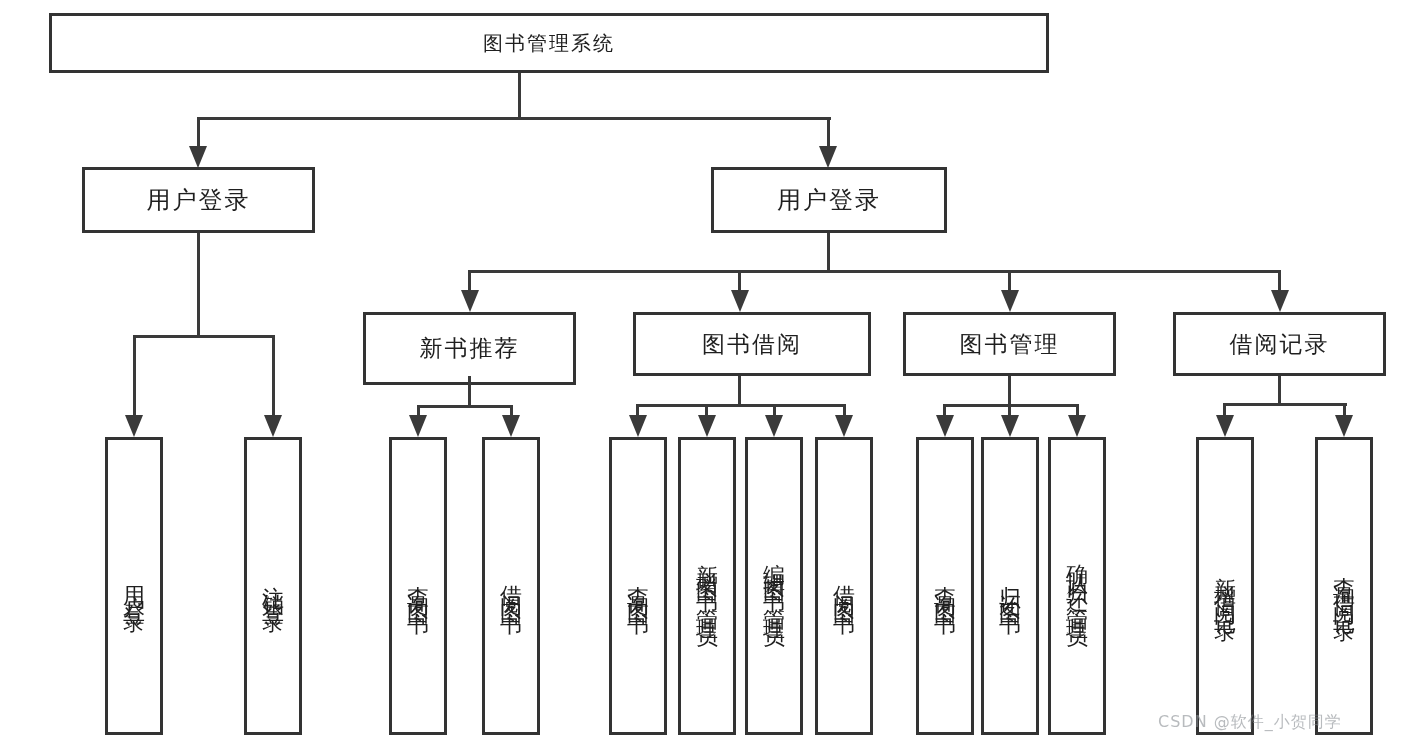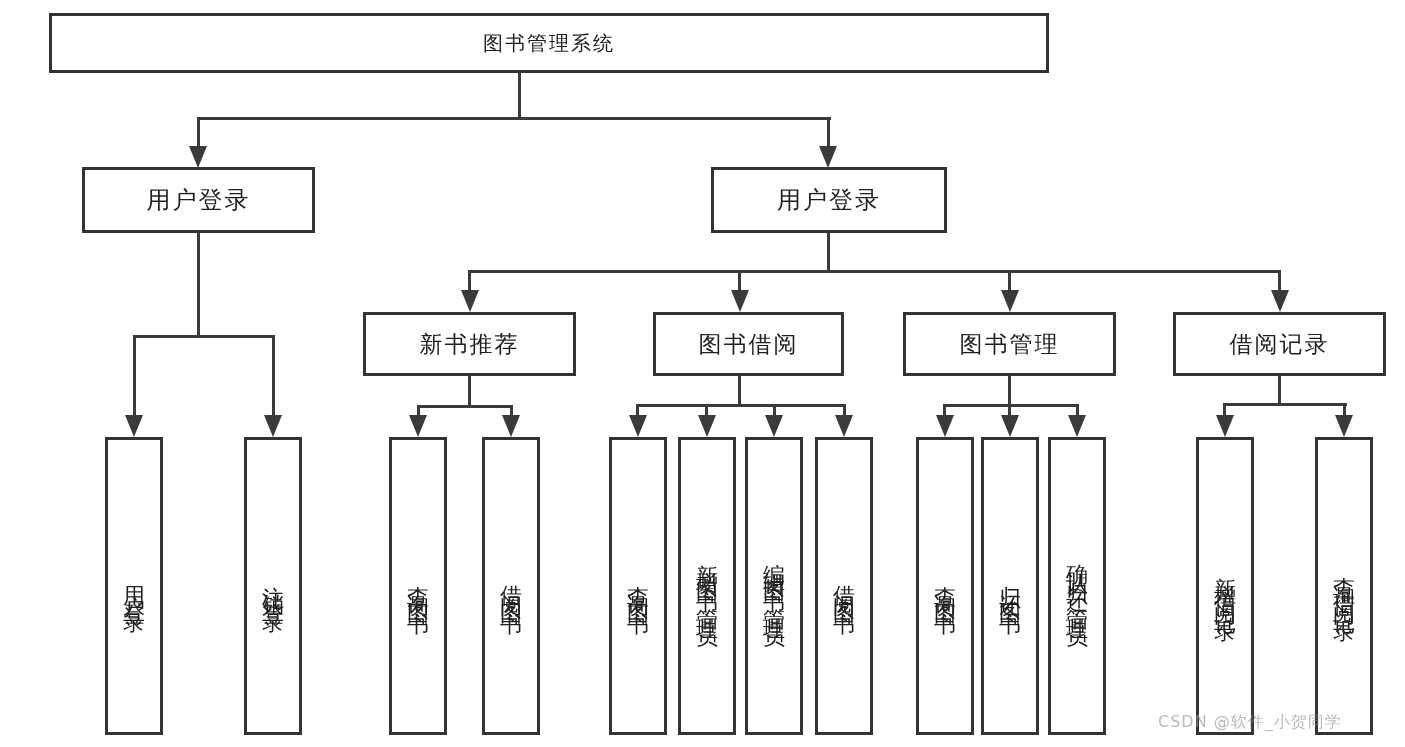--- a/index.html
+++ b/index.html
@@ -68,24 +68,24 @@
     <span>图书管理系统</span>
   </div>
 
   <div class="node lvl2" style="left:82px; top:167px; width:233px; height:66px;">
     <span>用户登录</span>
   </div>
   <div class="node lvl2" style="left:711px; top:167px; width:236px; height:66px;">
     <span>用户登录</span>
   </div>
 
-  <div class="node lvl3" style="left:363px; top:312px; width:213px; height:64px;">
+  <div class="node lvl3" style="left:363px; top:312px; width:213px; height:73px;">
     <span>新书推荐</span>
   </div>
-  <div class="node lvl3" style="left:653px; top:312px; width:191px; height:64px;">
+  <div class="node lvl3" style="left:633px; top:312px; width:238px; height:64px;">
     <span>图书借阅</span>
   </div>
   <div class="node lvl3" style="left:903px; top:312px; width:213px; height:64px;">
     <span>图书管理</span>
   </div>
   <div class="node lvl3" style="left:1173px; top:312px; width:213px; height:64px;">
     <span>借阅记录</span>
   </div>
 
   <div class="node leaf" style="left:105px; top:437px; width:58px; height:298px;">

